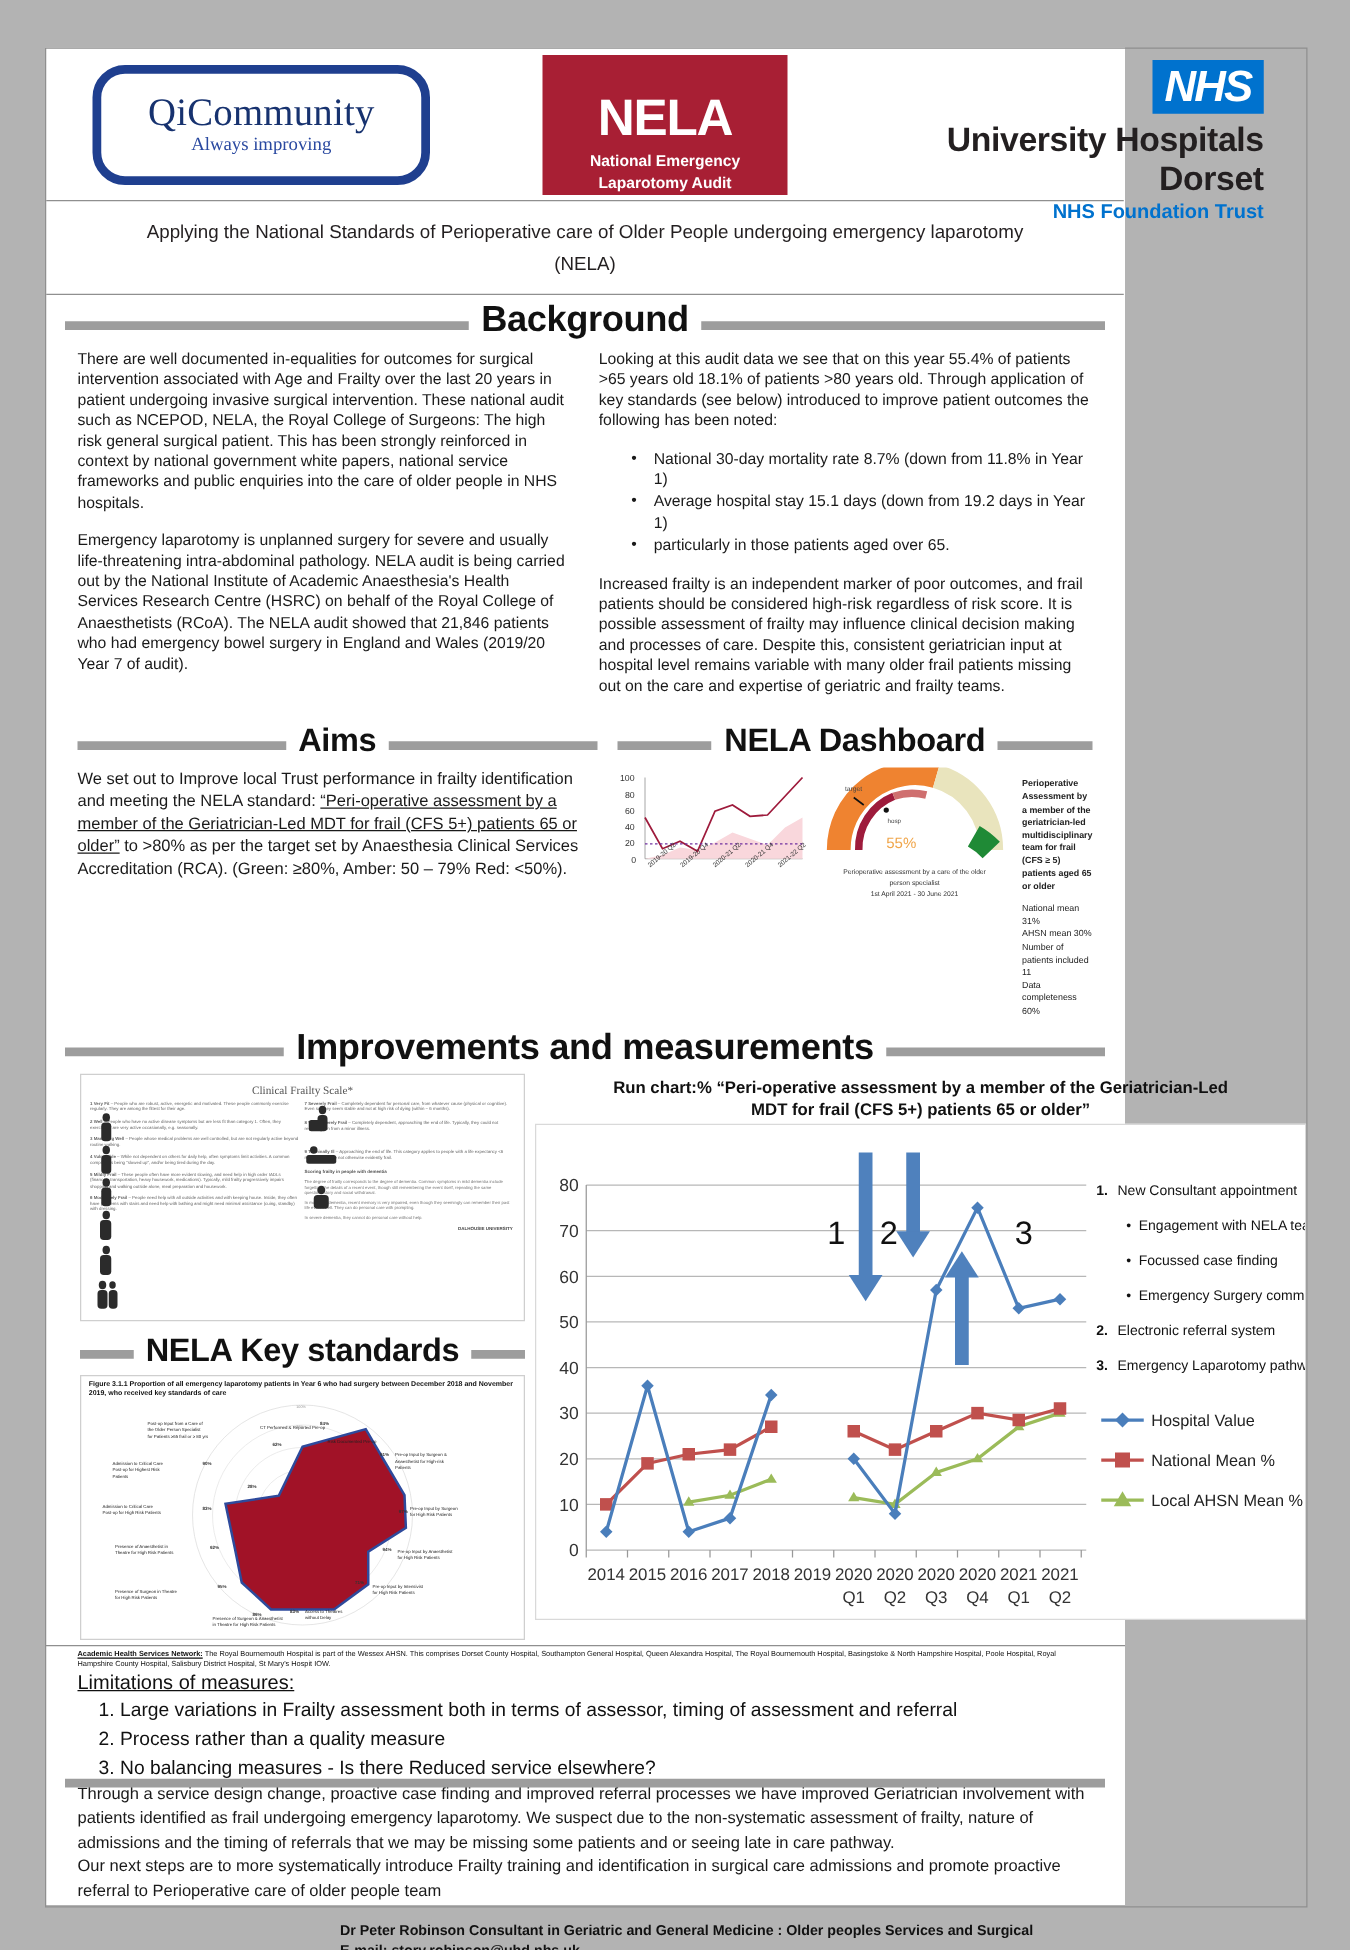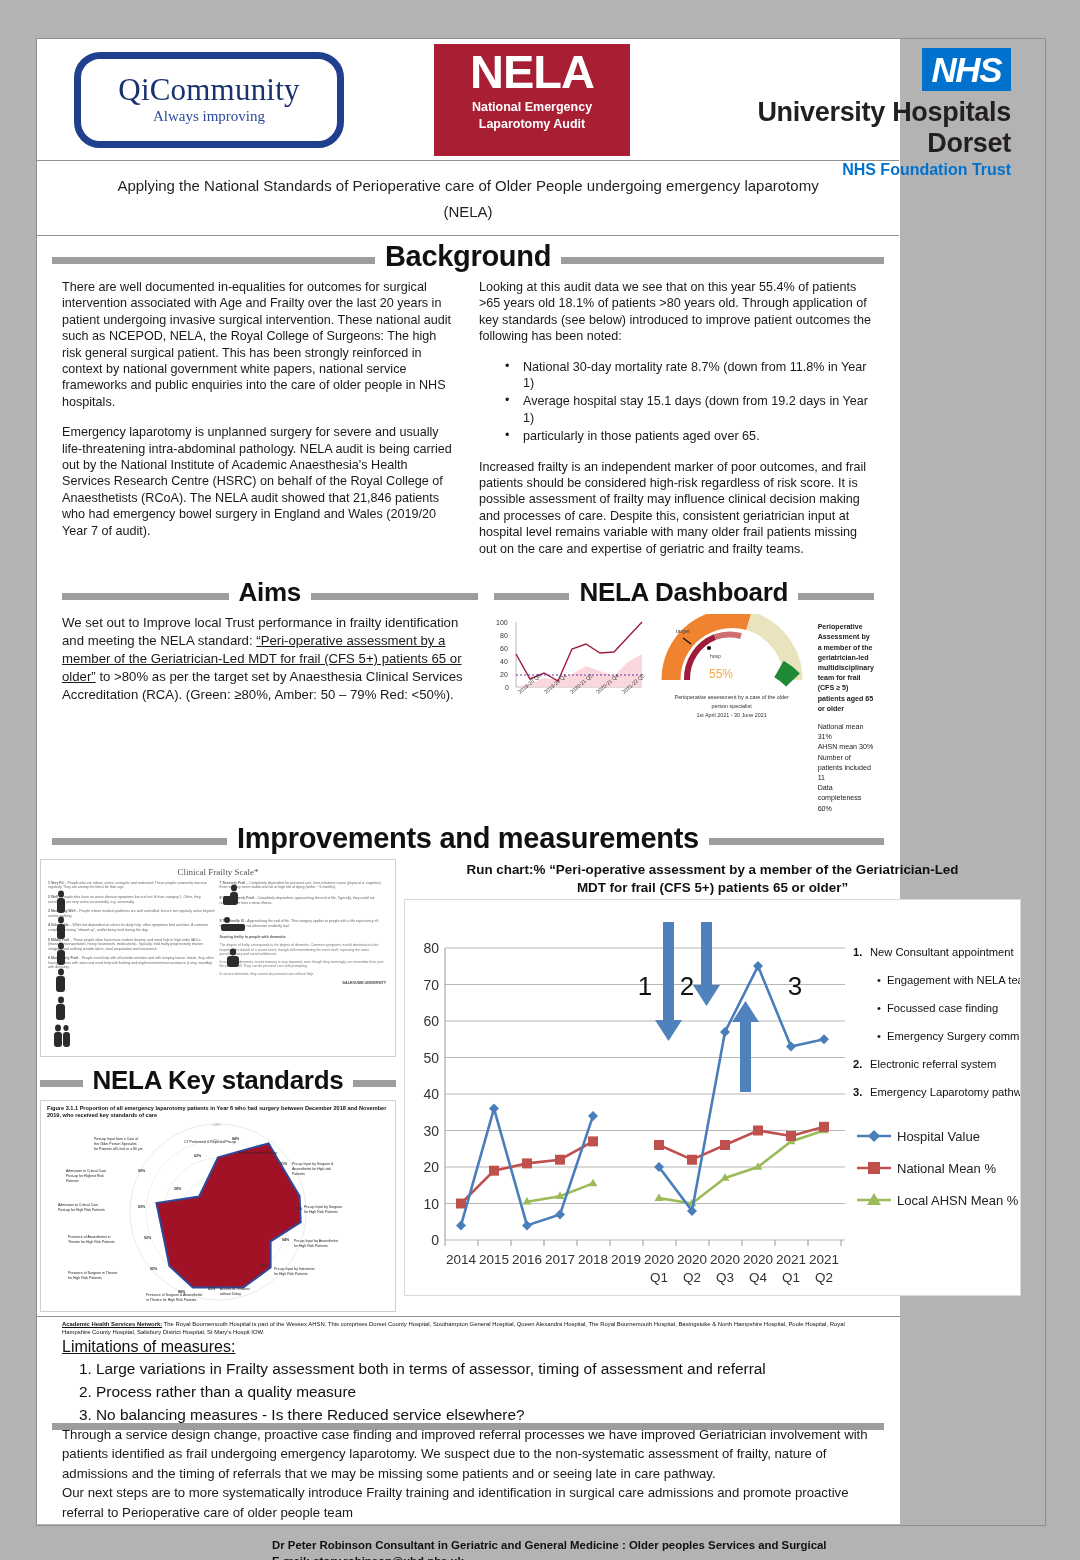--- a/index.html
+++ b/index.html
@@ -37,22 +37,22 @@
     position:absolute;left:0;right:0;top:56px;text-align:center;
     font-family:"Liberation Serif", serif;font-size:15px;color:#2a49a0;
     font-style:normal;
   }
   .nela-logo{
     position:absolute;left:398px;top:6px;width:196px;height:112px;
     background:#a81f34;color:#fff;text-align:center;
   }
   .nela-logo .big{
     font-family:"Liberation Sans", sans-serif;
-    font-weight:bold;font-size:47px;line-height:52px;letter-spacing:-1px;
-    padding-top:2px;
+    font-weight:bold;font-size:41px;line-height:52px;letter-spacing:-1px;
+    padding-top:24px;
   }
   .nela-logo .sm{font-size:12.5px;line-height:15px;font-weight:bold;padding-top:2px;}
   .nhs-block{position:absolute;left:645px;top:10px;width:330px;text-align:right;}
   .nhs-badge{
     display:inline-block;background:#0072ce;color:#fff;font-weight:bold;
     font-size:35px;line-height:43px;padding:0 10px;font-style:italic;
     letter-spacing:-1.5px;
   }
   .uhd{font-size:27px;font-weight:bold;color:#231f20;margin-top:6px;letter-spacing:-.3px;}
   .uhdsub{font-size:16px;font-weight:bold;color:#0072ce;margin-top:2px;}
@@ -94,21 +94,21 @@
   
   .dash-wrap{display:flex;gap:6px;margin-top:6px;align-items:flex-start;}
   .mini-line{width:152px;}
   .gauge-wrap{width:160px;text-align:center;}
   .gauge-cap{font-size:5.4px;color:#333;line-height:7px;margin-top:2px;}
   .dash-txt{flex:1;font-size:7.1px;line-height:10.2px;color:#222;padding-top:8px;}
   .dash-txt .b{font-weight:bold;}
   .dash-txt .stats{margin-top:8px;}
 
   
-  .imp-row{display:flex;padding:0 4px;gap:8px;justify-content:space-between;}
+  .imp-row{display:flex;padding:0 28px;gap:8px;justify-content:space-between;}
   .imp-left{width:360px;}
   .imp-right{flex:1;}
   .cfs-img{border:1px solid #cfcfcf;background:#fff;width:354px;height:196px;position:relative;overflow:hidden;}
   .runchart-title{
     text-align:center;font-size:13.4px;font-weight:bold;color:#111;
     line-height:18px;padding:2px 4px 2px 4px;
   }
 
   
   .chartbox{position:relative;width:615px;height:395px;border:1px solid #d9d9d9;background:#fff;}

